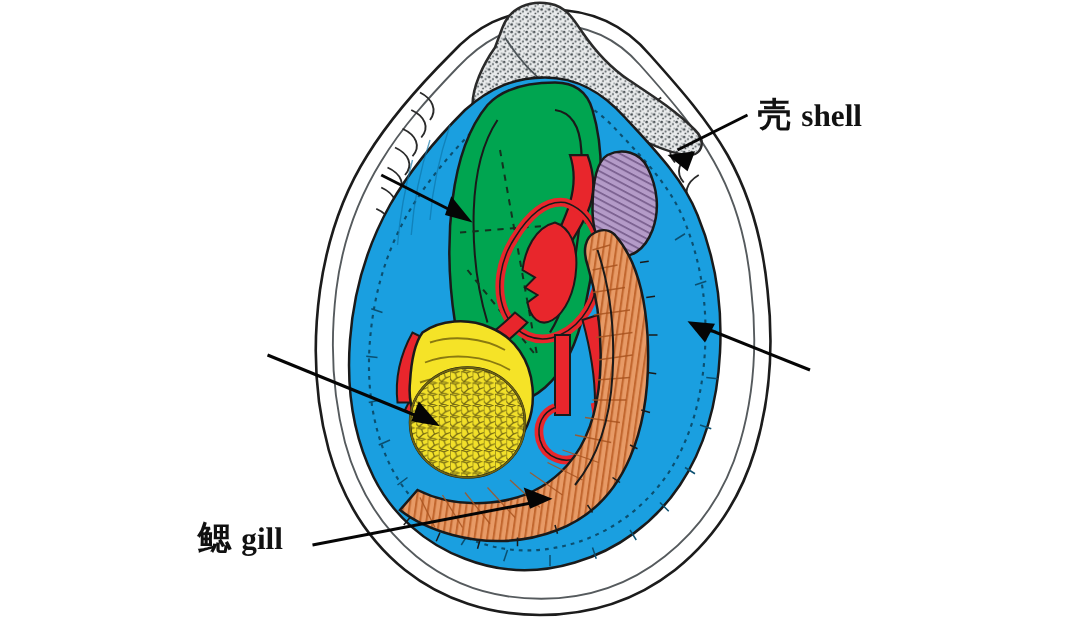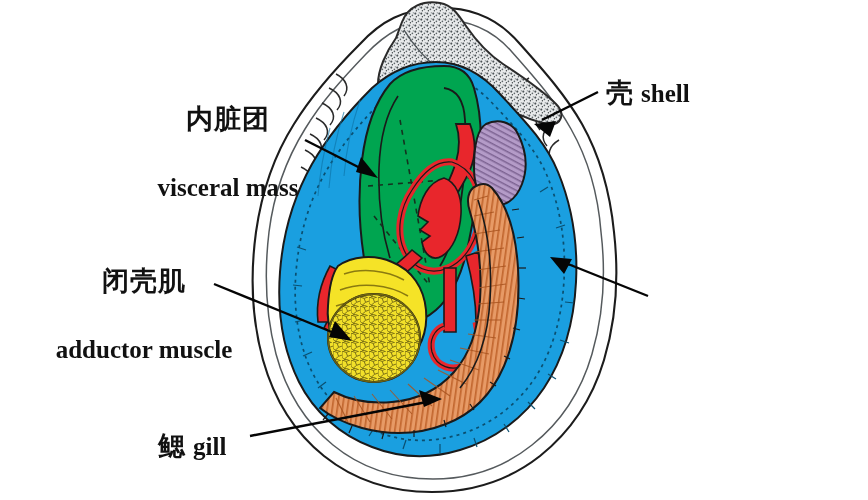--- a/index.html
+++ b/index.html
@@ -18,21 +18,21 @@
            font-family:"Liberation Serif","DejaVu Serif",serif;margin-top:40px;}
   .lbl.inline{white-space:nowrap;}
   .lbl.inline .cn,.lbl.inline .en{display:inline;vertical-align:baseline;}
   .lbl.inline .cn{font-size:27px;}
   .lbl.inline .en{font-size:25px;padding-left:7px;}
 
   #lbl-visceral{left:108px;top:104px;width:240px;}
   #lbl-adductor{left:12px;top:266px;width:264px;}
   #lbl-shell{left:606px;top:78px;}
   #lbl-mantle{left:654px;top:278px;}
-  #lbl-gill{left:158px;top:431px;}
+  #lbl-gill{left:158px;top:416px;}
 </style>
 </head>
 <body>
 
 <div id="stage">
 
   <svg class="diagram" viewBox="0 0 868 500">
     <defs>
 
       <pattern id="pat-umbo" width="6" height="6" patternUnits="userSpaceOnUse">
@@ -353,29 +353,21 @@
     </g>
     <g fill="#050505">
       <polygon points="378,178 356,172 361,157"></polygon>
       <polygon points="352,341 329,337 335,321"></polygon>
       <polygon points="534,124 556,121 550,137"></polygon>
       <polygon points="550,257 572,259 564,274"></polygon>
       <polygon points="442,399 419,390 424,407"></polygon>
     </g>
   </svg>
 
-  <div class="lbl" id="lbl-visceral">
-    <span class="cn">内脏团</span>
-    <span class="en">visceral mass</span>
-  </div>
-
-  <div class="lbl" id="lbl-adductor">
-    <span class="cn">闭壳肌</span>
-    <span class="en">adductor muscle</span>
-  </div>
+
 
   <div class="lbl inline" id="lbl-shell">
     <span class="cn">壳</span><span class="en">shell</span>
   </div>
 
 
   <div class="lbl inline" id="lbl-gill">
     <span class="cn">鳃</span><span class="en">gill</span>
   </div>
 

